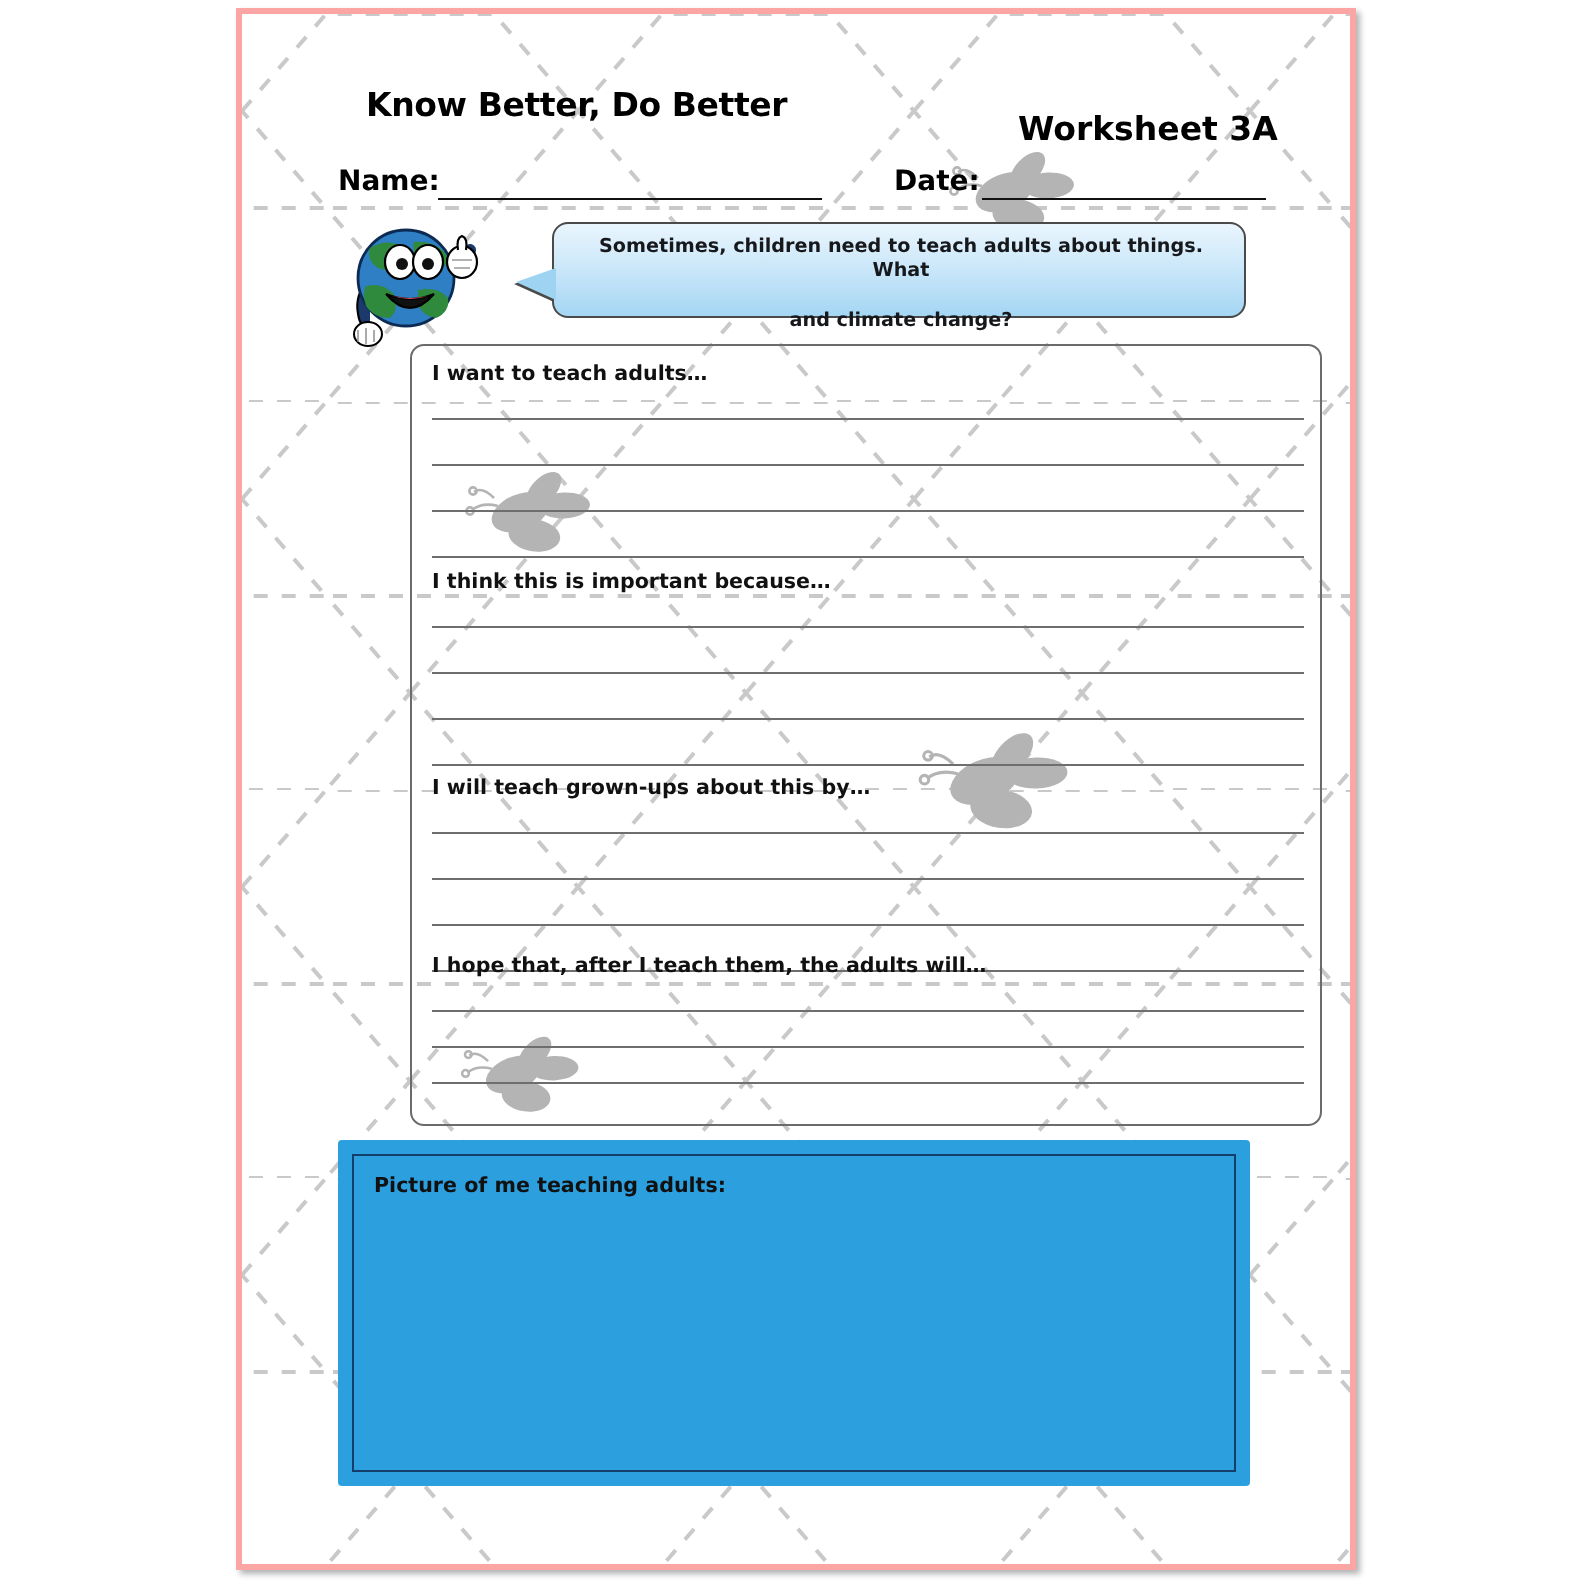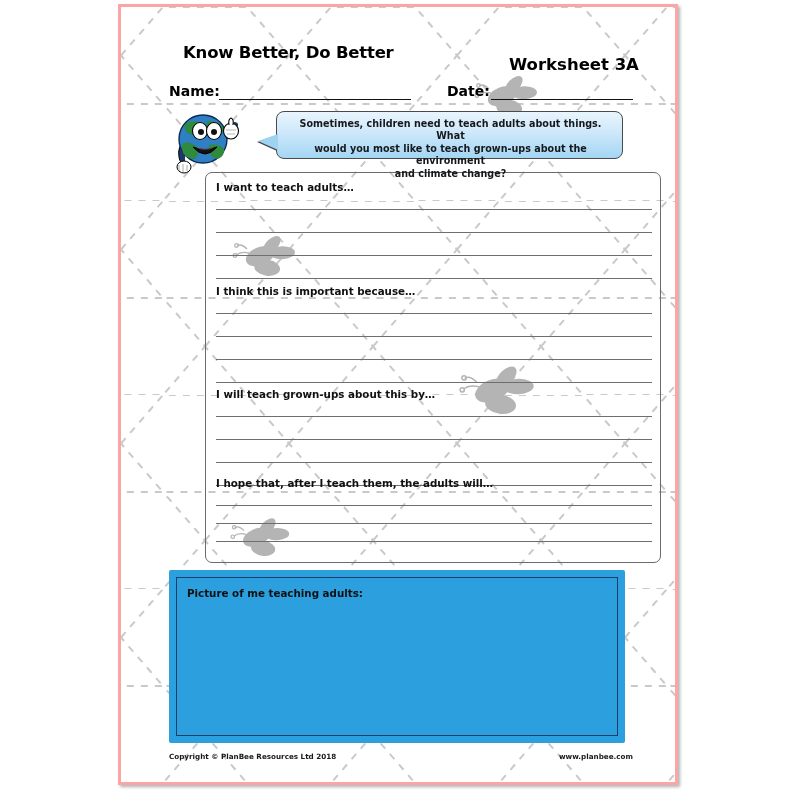--- a/index.html
+++ b/index.html
@@ -371,21 +371,21 @@
         <ellipse cx="8" cy="14" rx="7.5" ry="8" fill="#ffffff" stroke="#000" stroke-width="1.1"></ellipse>
         <path d="M 6 8 Q 5 2 8 1 Q 11 2 10 8" fill="#ffffff" stroke="#000" stroke-width="1.1"></path>
         <path d="M 3 13 L 13 13 M 4 17 L 12 17" stroke="#999" stroke-width="0.7" fill="none"></path>
       </g>
     </svg>
 
     <div class="bubble">
       <div class="bubble-tail"></div>
       <div class="bubble-text">
         <span>Sometimes, children need to teach adults about things. What</span><br>
-        <span>would you most like to teach grown-ups about the environment</span><br>
+        <br>
         <span>and climate change?</span>
       </div>
     </div>
 
     <div class="write-box">
 
       <div class="prompt" style="top:8px;">I want to teach adults…</div>
       <div class="rule" style="top:36px;"></div>
       <div class="rule" style="top:59px;"></div>
       <div class="rule" style="top:82px;"></div>
@@ -408,19 +408,15 @@
       <div class="rule" style="top:350px;"></div>
       <div class="rule" style="top:368px;"></div>
     </div>
 
     <div class="pic-box">
       <div class="pic-inner">
         <div class="pic-label">Picture of me teaching adults:</div>
       </div>
     </div>
 
-    <div class="footer">
-      <div class="copyright">Copyright © PlanBee Resources Ltd 2018</div>
-      <div class="weburl">www.planbee.com</div>
-    </div>
 
   </div>
 </div>
 
 </body></html>

